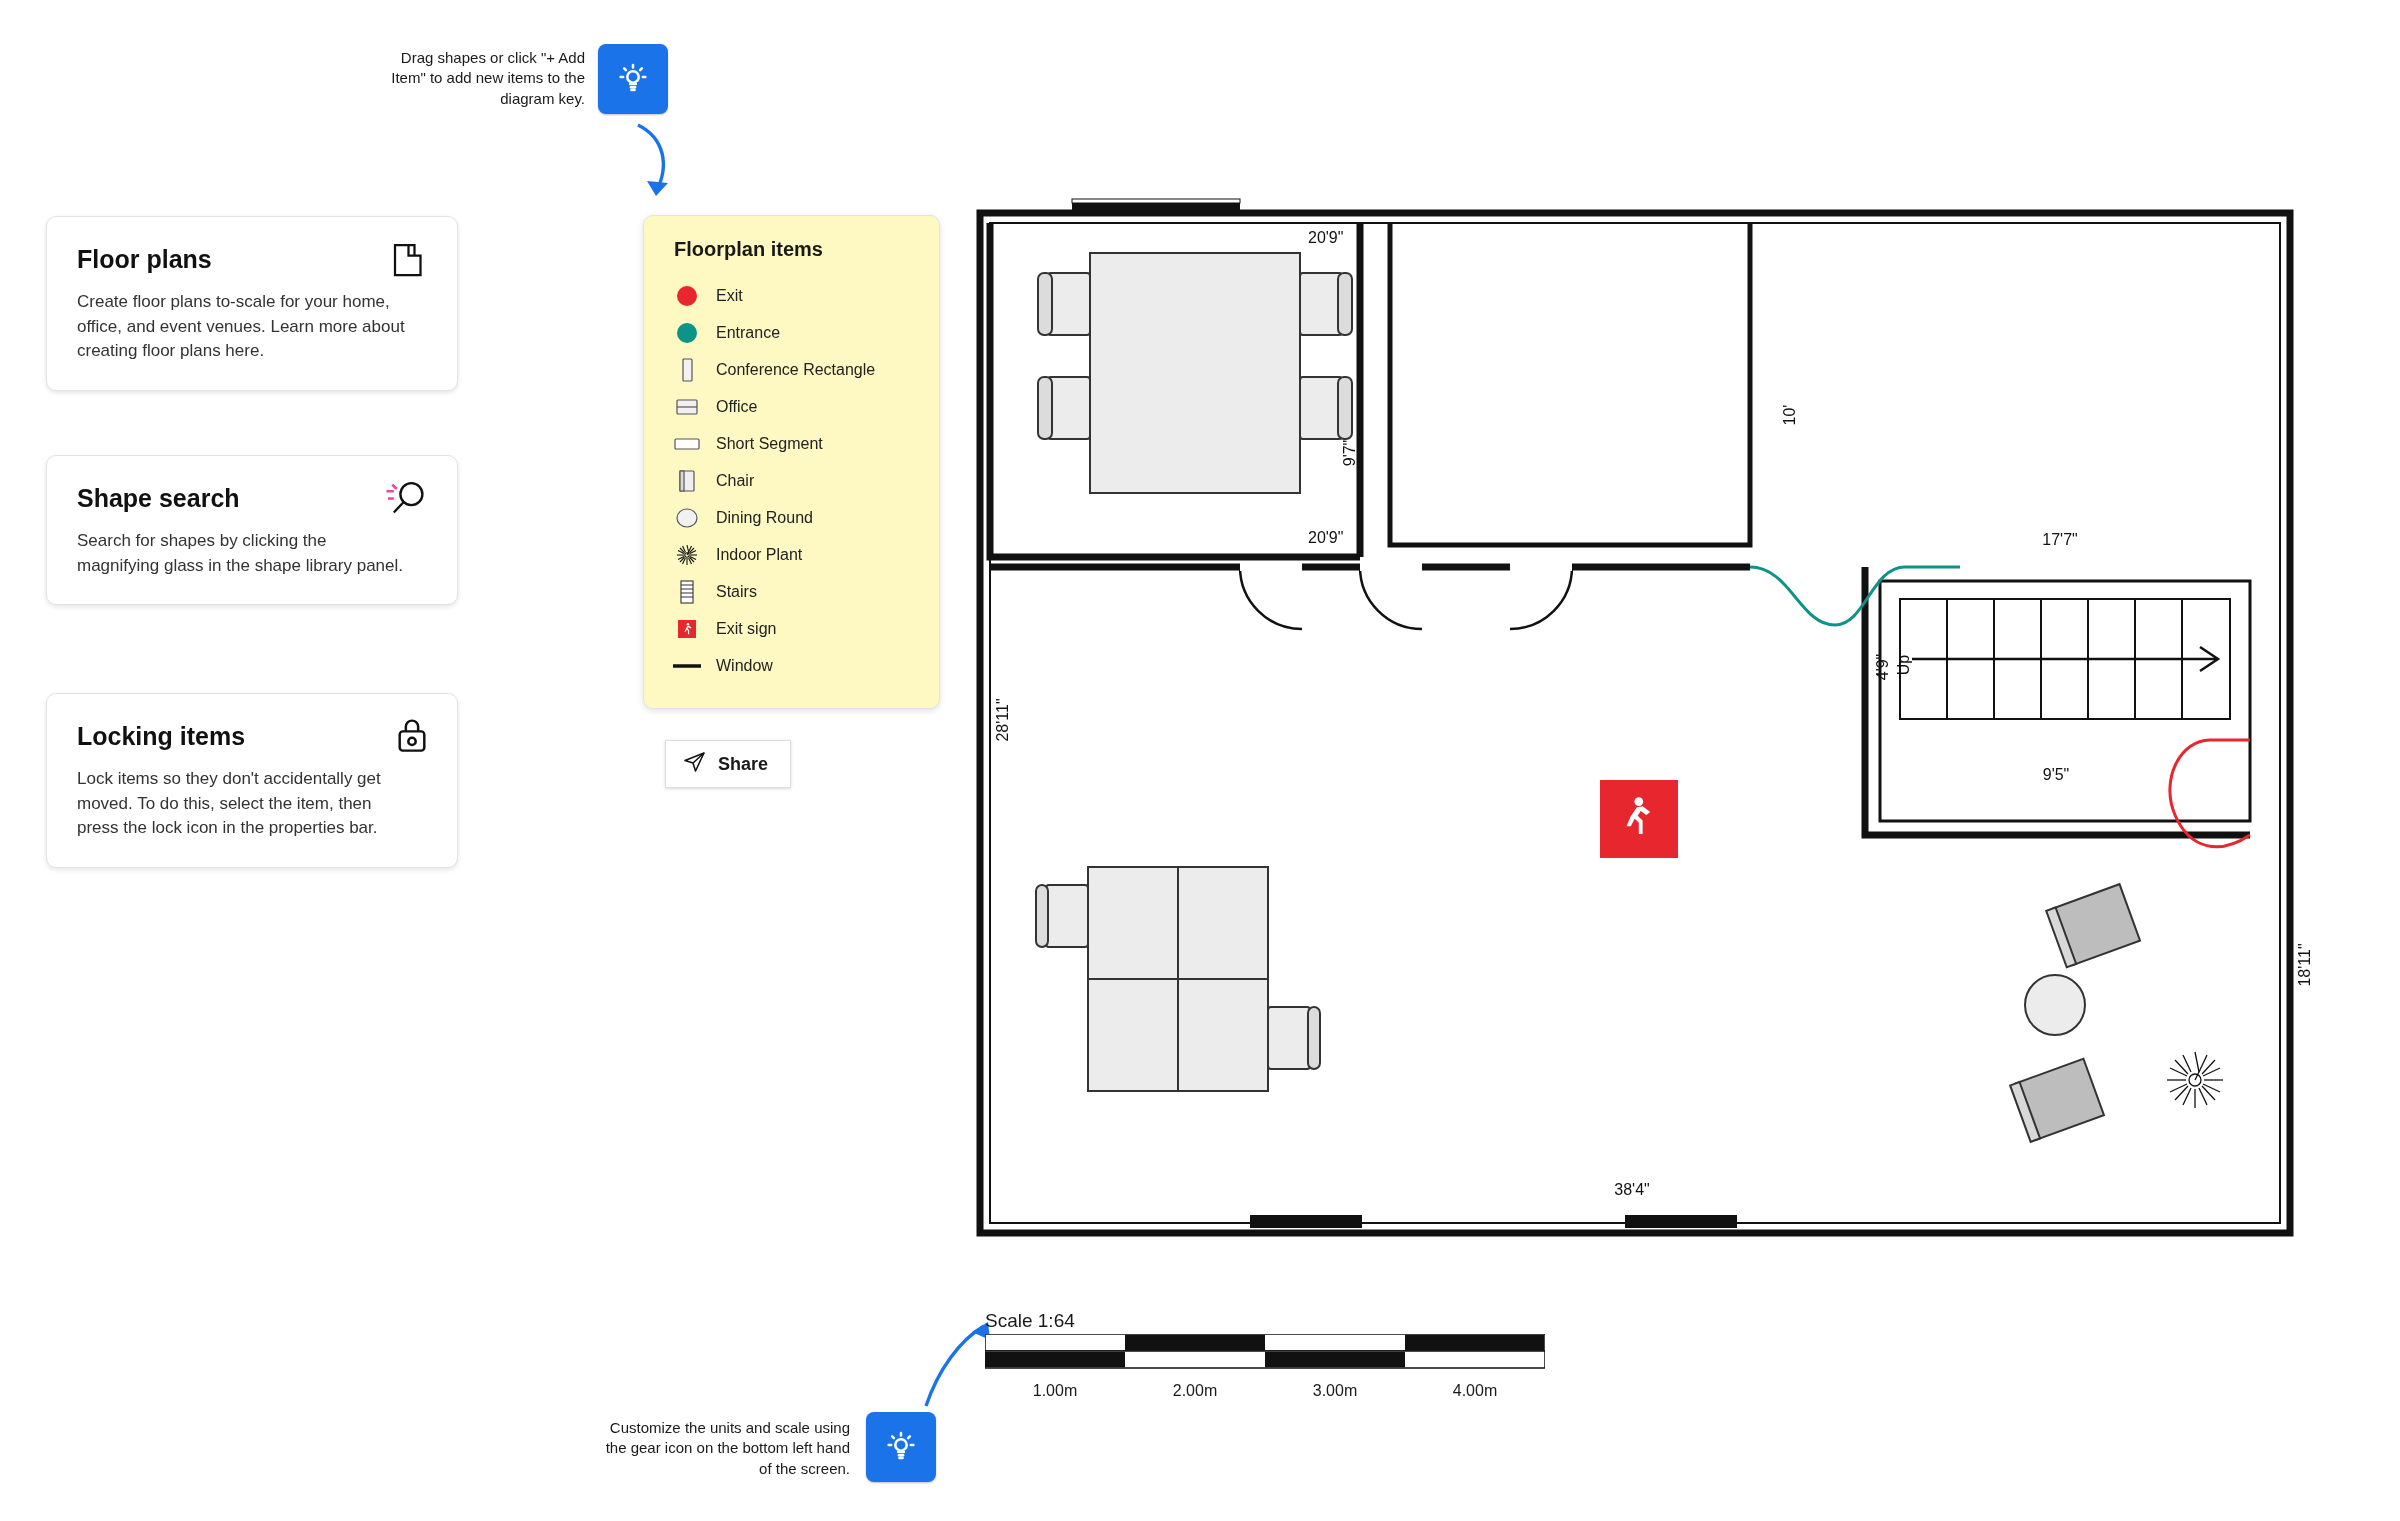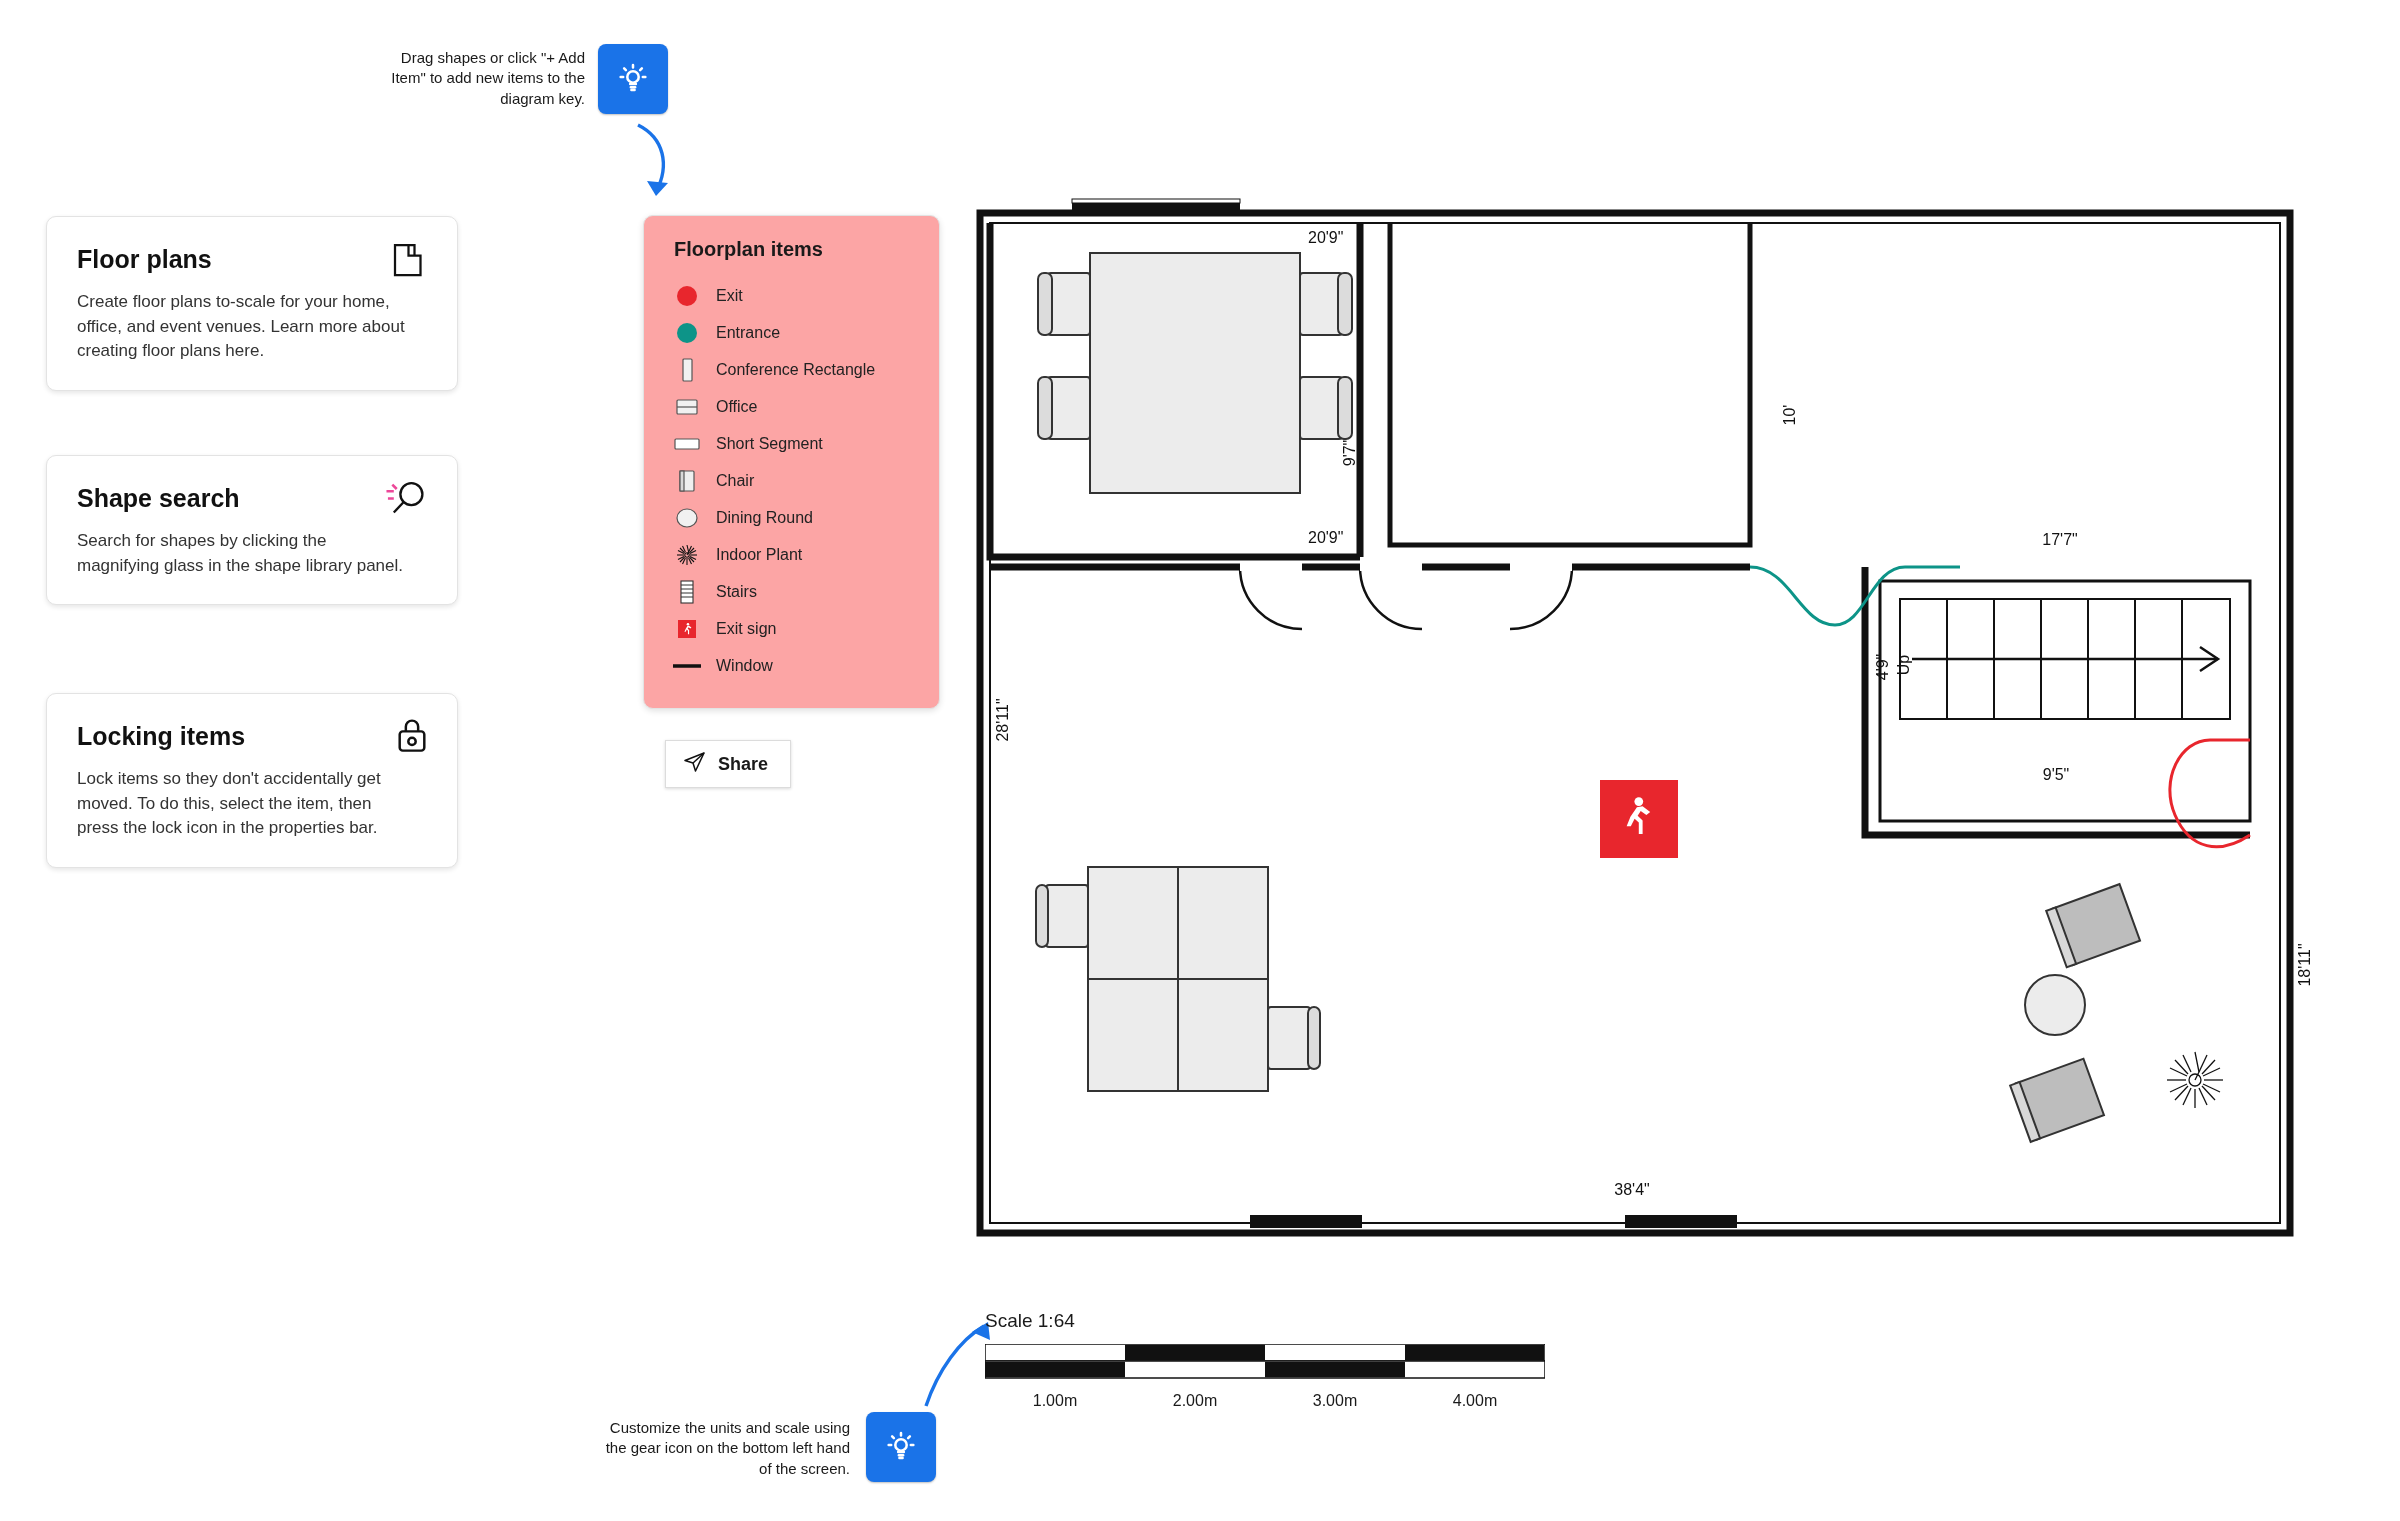--- a/index.html
+++ b/index.html
@@ -52,21 +52,21 @@
     font-size: 17px;
     line-height: 1.45;
     color: #333;
     max-width: 330px;
   }
   .card .card-icon { position: absolute; top: 22px; right: 26px; }
 
   
   .legend {
     position: absolute;
-    background: #fca5a5;
+    background: #fef9c3;
     border: 1px solid #e3e3e3;
     border-radius: 10px;
     box-shadow: 0 2px 6px rgba(0,0,0,.12);
     padding: 22px 26px 24px 26px;
   }
   .legend h4 {
     margin: 0 0 16px 4px;
     font-size: 20px;
     font-weight: bold;
   }
@@ -95,21 +95,21 @@
     font-weight: bold;
   }
 
   
   #floorplan { position:absolute; left: 960px; top: 195px; }
 
   .dim { font-size: 16px; fill:#111; font-family:"Liberation Sans", sans-serif; }
 
   
   .scalewrap { position:absolute; left: 985px; top: 1310px; }
-  .scale-title { font-size: 19px; margin-bottom: 12px; }
+  .scale-title { font-size: 19px; margin-bottom: 2px; }
   .scale-bar { width: 560px; }
   .scale-ticks { display:flex; width:560px; margin-top:6px; font-size:16px; }
   .scale-ticks span { width:140px; text-align:center; display:block; }
 </style>
 </head>
 <body>
 
 <div class="tip-text" style="left:380px; top:48px; width:205px;">Drag shapes or click "+ Add Item" to add new items to the diagram key.</div>
 <div class="bulb" style="left:598px; top:44px;">
   <svg viewBox="0 0 24 24" fill="none" stroke="#ffffff" stroke-width="1.6" stroke-linecap="round">

